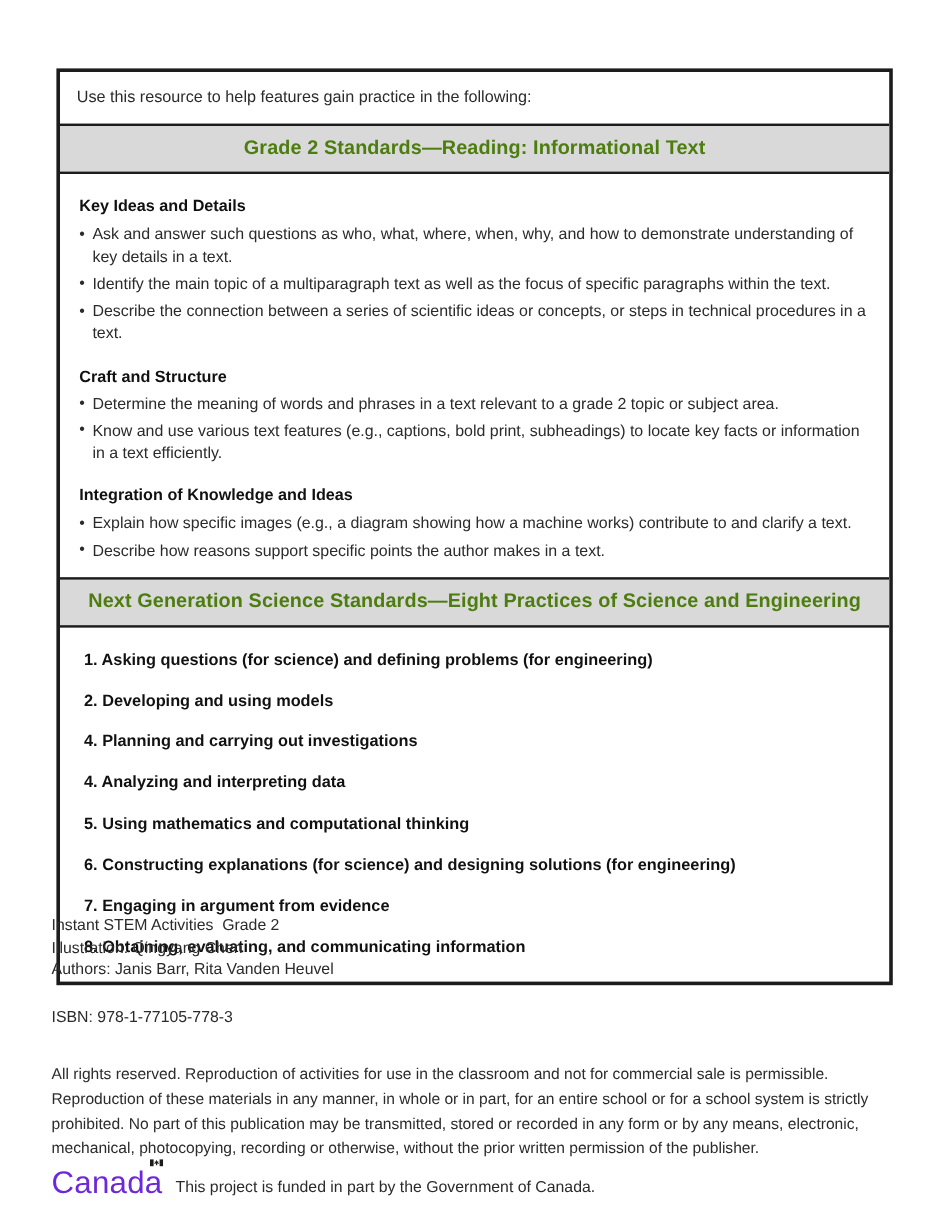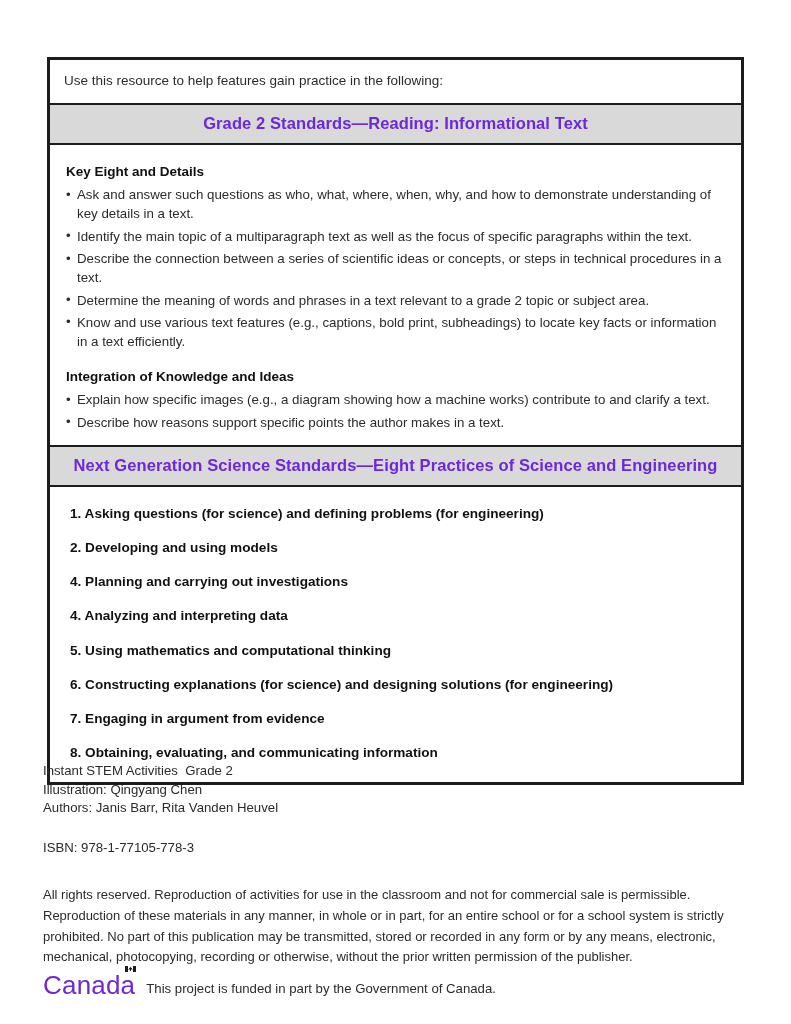--- a/index.html
+++ b/index.html
@@ -34,21 +34,21 @@
     color: #2b2b2b;
   }
 
   .band {
     background: #d9d9d9;
     border-top: 2px solid #1c1c1c;
     border-bottom: 2px solid #1c1c1c;
     text-align: center;
     font-size: 16.5px;
     font-weight: bold;
-    color: #6d28d9;
+    color: #4d7c0f;
     padding: 9px 8px 10px 8px;
     letter-spacing: 0.1px;
   }
 
   .section-body {
     padding: 14px 16px 10px 16px;
   }
 
   .sub-head {
     font-size: 13.5px;
@@ -153,36 +153,37 @@
   <div class="intro-row">
     <span>Use this resource to help features gain practice in the following:</span>
   </div>
 
   <div class="band">
     <span>Grade 2 Standards—Reading: Informational Text</span>
   </div>
 
   <div class="section-body">
 
-    <div class="sub-head">Key Eight and Details</div>
+    <div class="sub-head">Key Ideas and Details</div>
     <ul class="bullet-list">
       <li>
         <span class="dot">•</span>
         <span>Ask and answer such questions as who, what, where, when, why, and how to demonstrate understanding of key details in a text.</span>
       </li>
       <li>
         <span class="dot">•</span>
         <span>Identify the main topic of a multiparagraph text as well as the focus of specific paragraphs within the text.</span>
       </li>
       <li>
         <span class="dot">•</span>
         <span>Describe the connection between a series of scientific ideas or concepts, or steps in technical procedures in a text.</span>
       </li>
     </ul>
 
+    <div class="sub-head gap">Craft and Structure</div>
     <ul class="bullet-list">
       <li>
         <span class="dot">•</span>
         <span>Determine the meaning of words and phrases in a text relevant to a grade 2 topic or subject area.</span>
       </li>
       <li>
         <span class="dot">•</span>
         <span>Know and use various text features (e.g., captions, bold print, subheadings) to locate key facts or information in a text efficiently.</span>
       </li>
     </ul>

